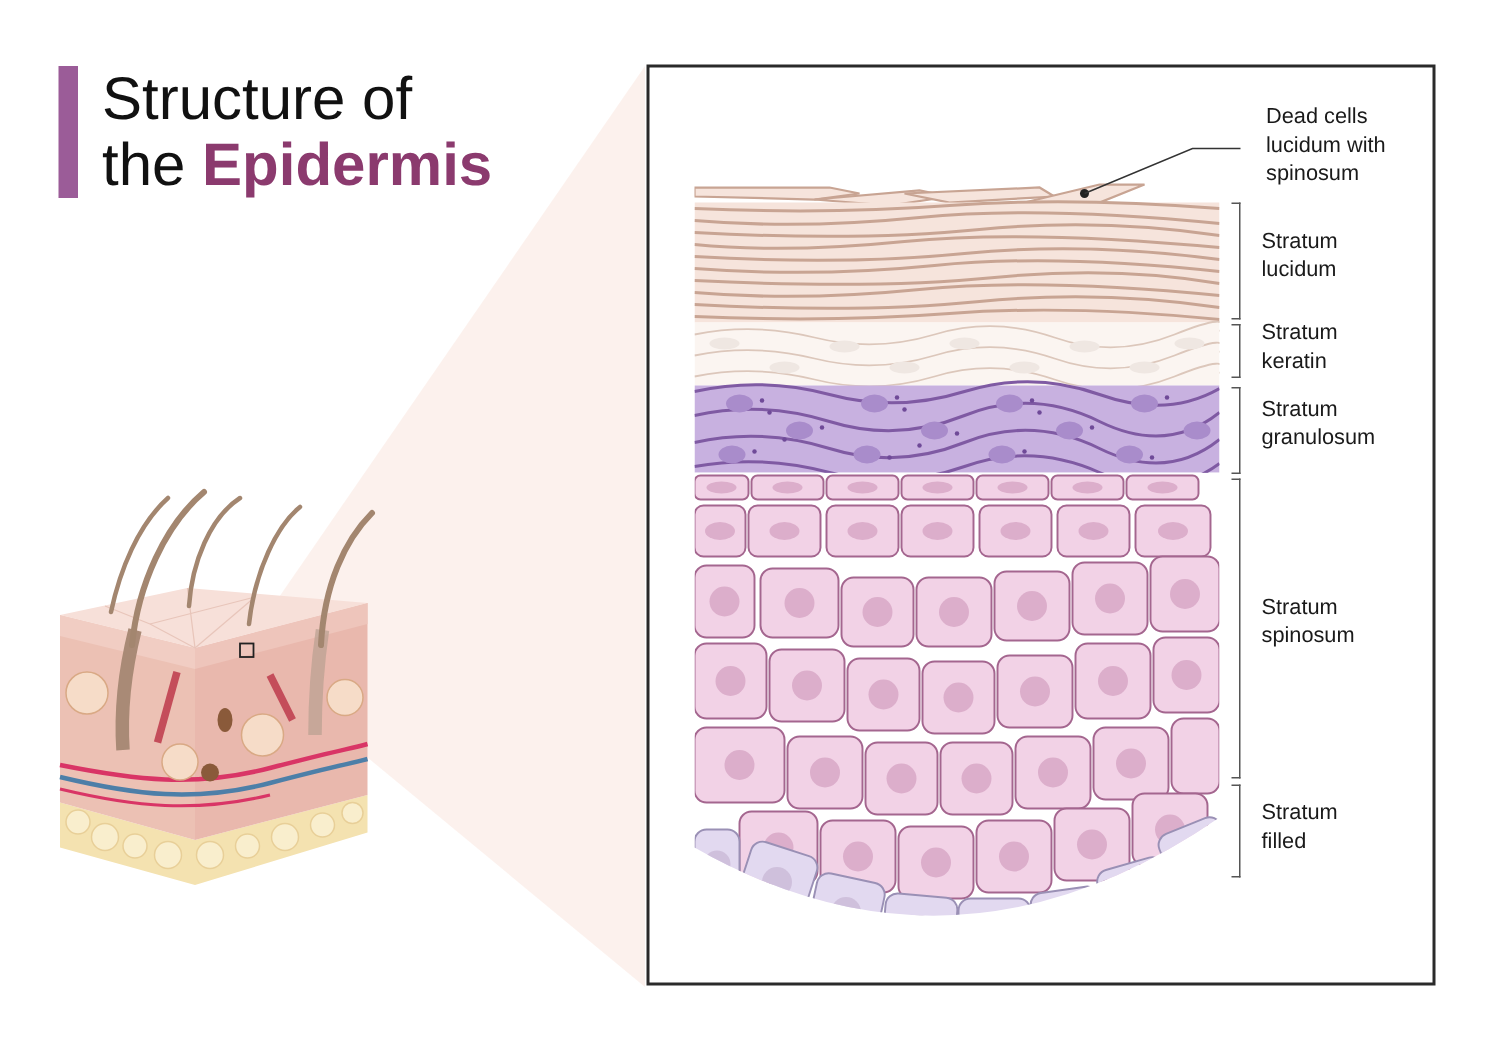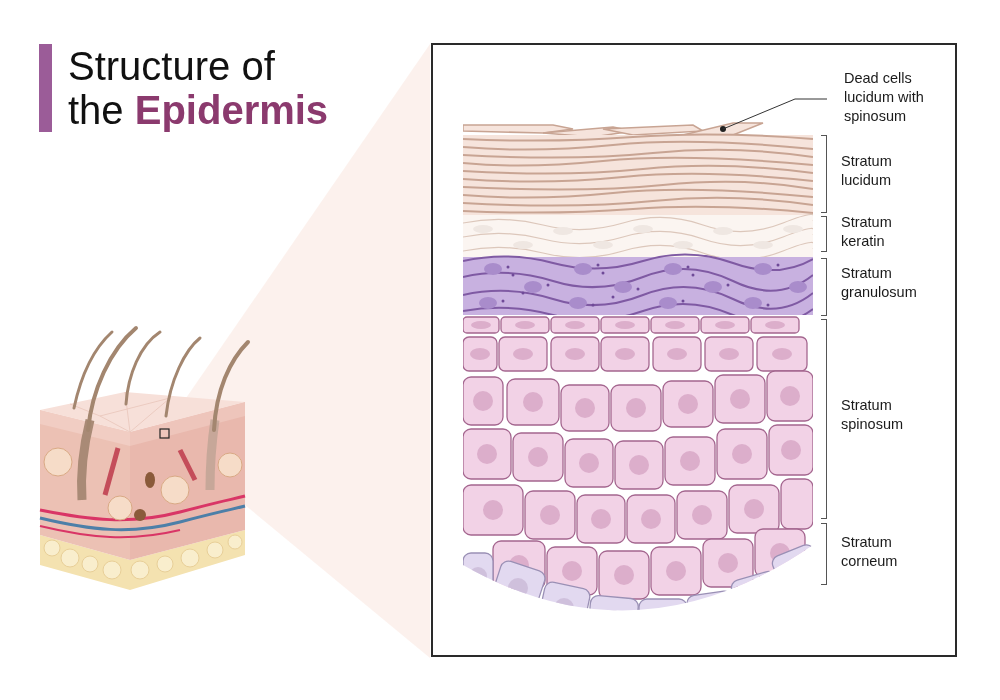--- a/index.html
+++ b/index.html
@@ -325,15 +325,15 @@
   <div class="label" style="left:408px;top:219px;">
     <div>Stratum</div>
     <div>granulosum</div>
   </div>
   <div class="label" style="left:408px;top:351px;">
     <div>Stratum</div>
     <div>spinosum</div>
   </div>
   <div class="label" style="left:408px;top:488px;">
     <div>Stratum</div>
-    <div>corneum</div>
+    <div>filled</div>
   </div>
 </div>
 
 </body></html>

